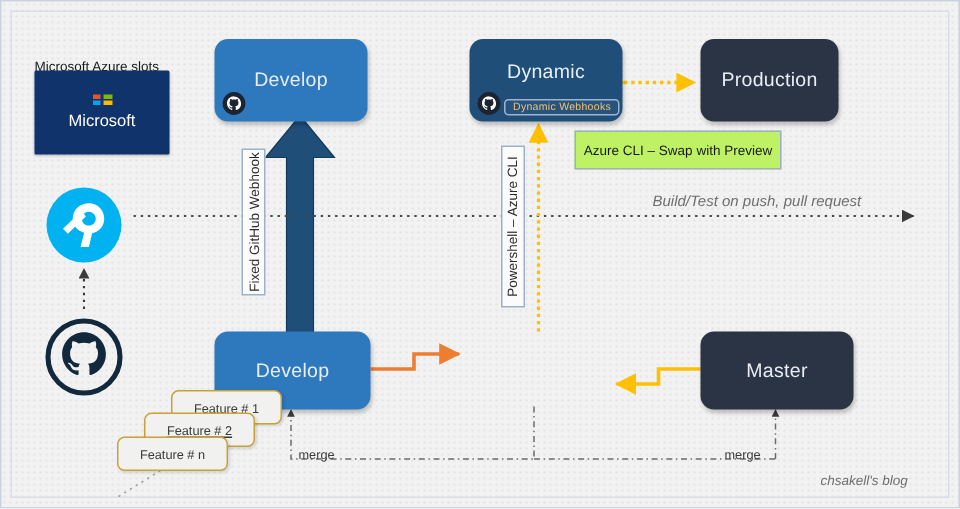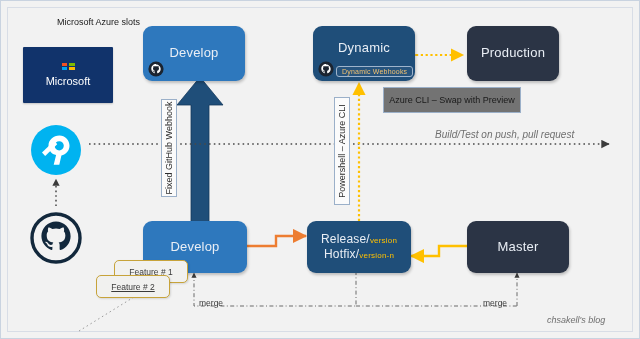--- a/index.html
+++ b/index.html
@@ -51,21 +51,21 @@
     position:absolute;background:#fbfbfb;border:1px solid #9bb0c9;
     box-sizing:border-box;z-index:8;
     display:flex;align-items:center;justify-content:center;
   }
   .vlabel span{
     transform:rotate(-90deg);white-space:nowrap;
     font-size:9px;color:#2c2c2c;
   }
 
   .hbox{
-    position:absolute;background:#737373;border:1px solid #9bb0c9;
+    position:absolute;background:#bef264;border:1px solid #9bb0c9;
     box-sizing:border-box;z-index:8;
     display:flex;align-items:center;justify-content:center;
     font-size:9px;color:#1a1a1a;white-space:nowrap;padding:12px 6px;
   }
 
   .cap{position:absolute;font-size:9px;color:#1a1a1a;z-index:8;white-space:nowrap;}
   .ital{font-style:italic;color:#6f6f6f;}
 
   .ms-badge{
     position:absolute;background:#11336b;border-radius:1px;z-index:8;
@@ -182,34 +182,26 @@
   </div>
 
   <div class="node navy" style="left:466px;top:25px;width:92px;height:55px;">
     <div class="ttl">Production</div>
   </div>
 
   <div class="node blue-bright" style="left:142px;top:220px;width:104px;height:52px;">
     <div class="ttl">Develop</div>
   </div>
 
-  <div class="node blue-dark" style="left:306px;top:220px;width:104px;height:52px;flex-direction:column;">
-    <div class="ttl" style="font-size:12px;">
-      <span>Release/</span><span style="font-size:8px;color:#ffc000;">version</span>
-    </div>
-    <div class="ttl" style="font-size:12px;">
-      <span>Hotfix/</span><span style="font-size:8px;color:#ffc000;">version-n</span>
-    </div>
-  </div>
 
   <div class="node navy" style="left:466px;top:220px;width:102px;height:52px;">
     <div class="ttl">Master</div>
   </div>
 
-  <div class="cap" style="left:22px;top:16px;margin-left:34px;">Microsoft Azure slots</div>
+  <div class="cap" style="left:22px;top:38px;">Microsoft Azure slots</div>
 
   <div class="ms-badge" style="left:22px;top:46px;width:72px;height:24px;">
     <span class="ms-grid">
       <i style="background:#f25022"></i>
         <i style="background:#7fba00"></i>
       <i style="background:#00a4ef"></i>
         <i style="background:#ffb900"></i>
     </span>
     <span class="ms-txt">Microsoft</span>
   </div>
@@ -239,15 +231,16 @@
 
   <div class="hbox" style="left:382px;top:86px;width:138px;height:17px;">Azure CLI – Swap with Preview</div>
 
   <div class="cap ital" style="left:434px;top:128px;font-size:10px;">Build/Test on push, pull request</div>
 
   <div class="mergelbl" style="left:198px;top:297px;">merge</div>
   <div class="mergelbl" style="left:482px;top:297px;">merge</div>
 
   <div class="card" style="left:113px;top:259px;width:72px;height:21px;z-index:7;">Feature # 1</div>
   <div class="card" style="left:95px;top:274px;width:72px;height:21px;z-index:7;text-decoration:underline;">Feature # 2</div>
+  <div class="card" style="left:77px;top:290px;width:72px;height:21px;z-index:7;">Feature # n</div>
 
   <div class="cap ital" style="left:546px;top:314px;font-size:9px;">chsakell's blog</div>
 </div>
 
 </body></html>

